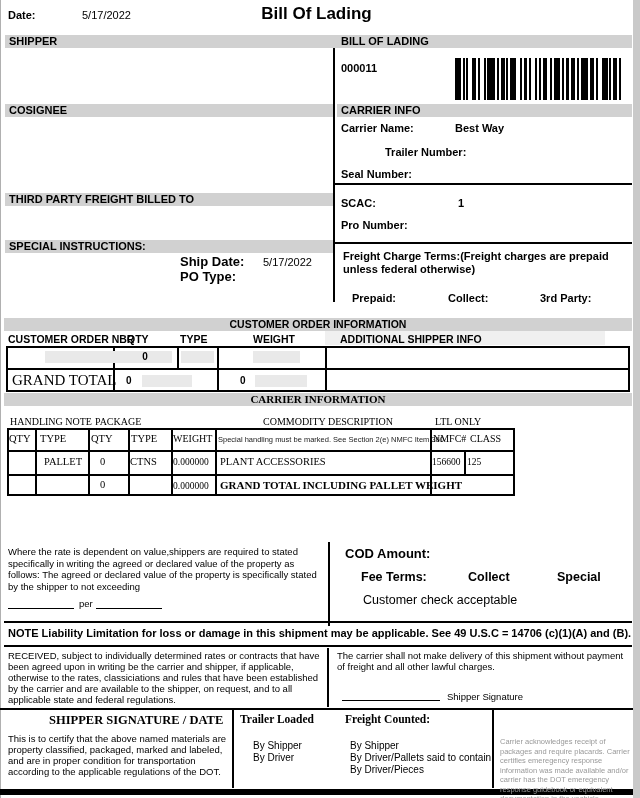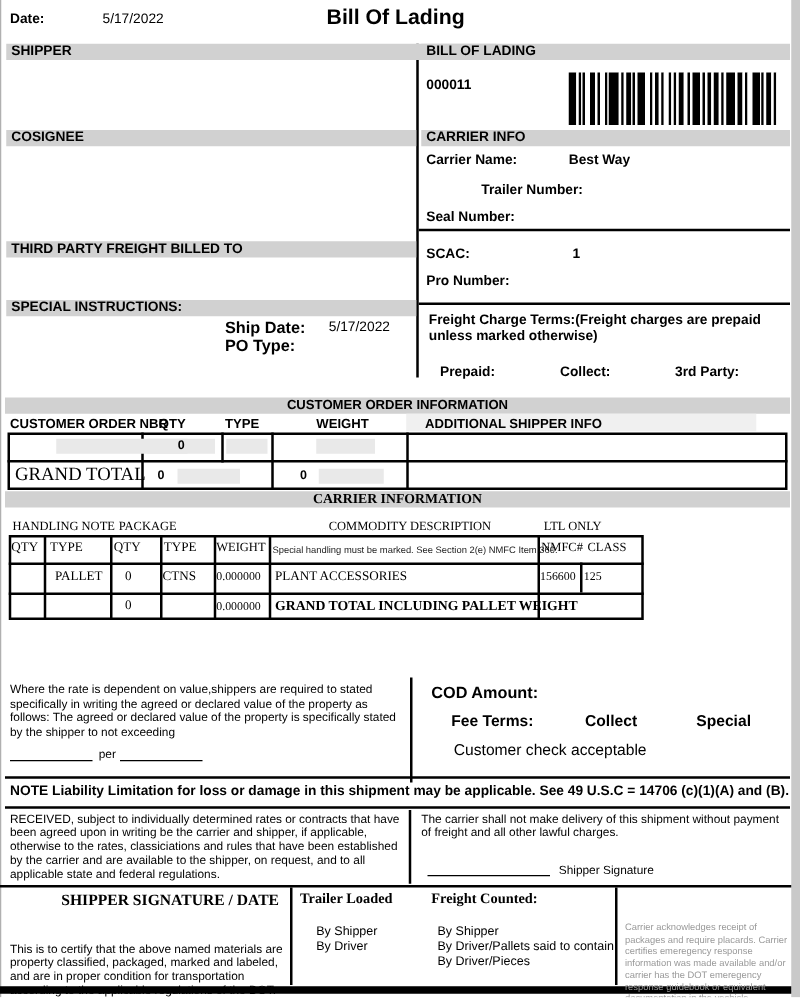--- a/index.html
+++ b/index.html
@@ -113,21 +113,21 @@
   <span class="abs lbl" style="left:341px;top:122px;">Carrier Name:</span>
   <span class="abs lbl" style="left:455px;top:122px;">Best Way</span>
   <span class="abs lbl" style="left:341px;top:146px;margin-left:44px;">Trailer Number:</span>
   <span class="abs lbl" style="left:341px;top:168px;">Seal Number:</span>
   <div class="hline" style="left:335px;top:183px;width:297px;"></div>
   <span class="abs lbl" style="left:341px;top:197px;">SCAC:</span>
   <span class="abs lbl" style="left:458px;top:197px;">1</span>
   <span class="abs lbl" style="left:341px;top:219px;">Pro Number:</span>
   <div class="hline" style="left:335px;top:242px;width:297px;"></div>
 
-  <div class="wrap lbl" style="left:343px;top:250px;width:282px;line-height:13px;">Freight Charge Terms:(Freight charges are prepaid unless marked otherwise)</div>
+  <div class="wrap lbl" style="left:343px;top:250px;width:282px;line-height:13px;">Freight Charge Terms:(Freight charges are prepaid unless federal otherwise)</div>
   <span class="abs lbl" style="left:352px;top:292px;">Prepaid:</span>
   <span class="abs lbl" style="left:448px;top:292px;">Collect:</span>
   <span class="abs lbl" style="left:540px;top:292px;">3rd Party:</span>
 
   <div class="band" style="left:4px;top:318px;width:628px;text-align:center;padding-left:0;font-size:10.5px;">CUSTOMER ORDER INFORMATION</div>
   <div class="abs" style="left:325px;top:331px;width:280px;height:14px;background:#f0f0f0;"></div>
   <span class="abs" style="left:8px;top:333px;font-weight:bold;font-size:10.5px;">CUSTOMER ORDER NBR</span>
   <span class="abs" style="left:127px;top:333px;font-weight:bold;font-size:10.5px;">QTY</span>
   <span class="abs" style="left:180px;top:333px;font-weight:bold;font-size:10.5px;">TYPE</span>
   <span class="abs" style="left:253px;top:333px;font-weight:bold;font-size:10.5px;">WEIGHT</span>
@@ -207,21 +207,21 @@
   <div class="hline" style="left:4px;top:645px;width:628px;"></div>
 
   <div class="wrap" style="left:8px;top:650px;width:312px;font-size:9.5px;line-height:11px;">RECEIVED, subject to individually determined rates or contracts that have been agreed upon in writing be the carrier and shipper, if applicable, otherwise to the rates, classiciations and rules that have been established by the carrier and are available to the shipper, on request, and to all applicable state and federal regulations.</div>
   <div class="vline" style="left:327px;top:648px;height:59px;"></div>
   <div class="wrap" style="left:337px;top:650px;width:290px;font-size:9.5px;line-height:11px;">The carrier shall not make delivery of this shipment without payment of freight and all other lawful charges.</div>
   <div class="blank" style="left:342px;top:690px;width:98px;"></div>
   <span class="abs" style="left:447px;top:691px;font-size:9.5px;">Shipper Signature</span>
   <div class="hline" style="left:0;top:708px;width:633px;"></div>
 
   <span class="abs serif" style="left:8px;top:713px;font-weight:bold;font-size:12.5px;margin-left:41px;">SHIPPER SIGNATURE / DATE</span>
-  <div class="wrap" style="left:8px;top:733px;width:222px;font-size:9.5px;line-height:11px;margin-top:21px;">This is to certify that the above named materials are property classified, packaged, marked and labeled, and are in proper condition for transportation according to the applicable regulations of the DOT.</div>
+  <div class="wrap" style="left:8px;top:733px;width:222px;font-size:9.5px;line-height:11px;">This is to certify that the above named materials are property classified, packaged, marked and labeled, and are in proper condition for transportation according to the applicable regulations of the DOT.</div>
 
   <div class="vline" style="left:232px;top:710px;height:78px;width:1.5px;"></div>
   <span class="abs serif" style="left:240px;top:713px;font-weight:bold;font-size:11.5px;">Trailer Loaded</span>
   <span class="abs" style="left:253px;top:740px;font-size:10px;">By Shipper</span>
   <span class="abs" style="left:253px;top:752px;font-size:10px;">By Driver</span>
 
   <span class="abs serif" style="left:345px;top:713px;font-weight:bold;font-size:11.5px;">Freight Counted:</span>
   <span class="abs" style="left:350px;top:740px;font-size:10px;">By Shipper</span>
   <span class="abs" style="left:350px;top:752px;font-size:10px;">By Driver/Pallets said to contain</span>
   <span class="abs" style="left:350px;top:764px;font-size:10px;">By Driver/Pieces</span>

